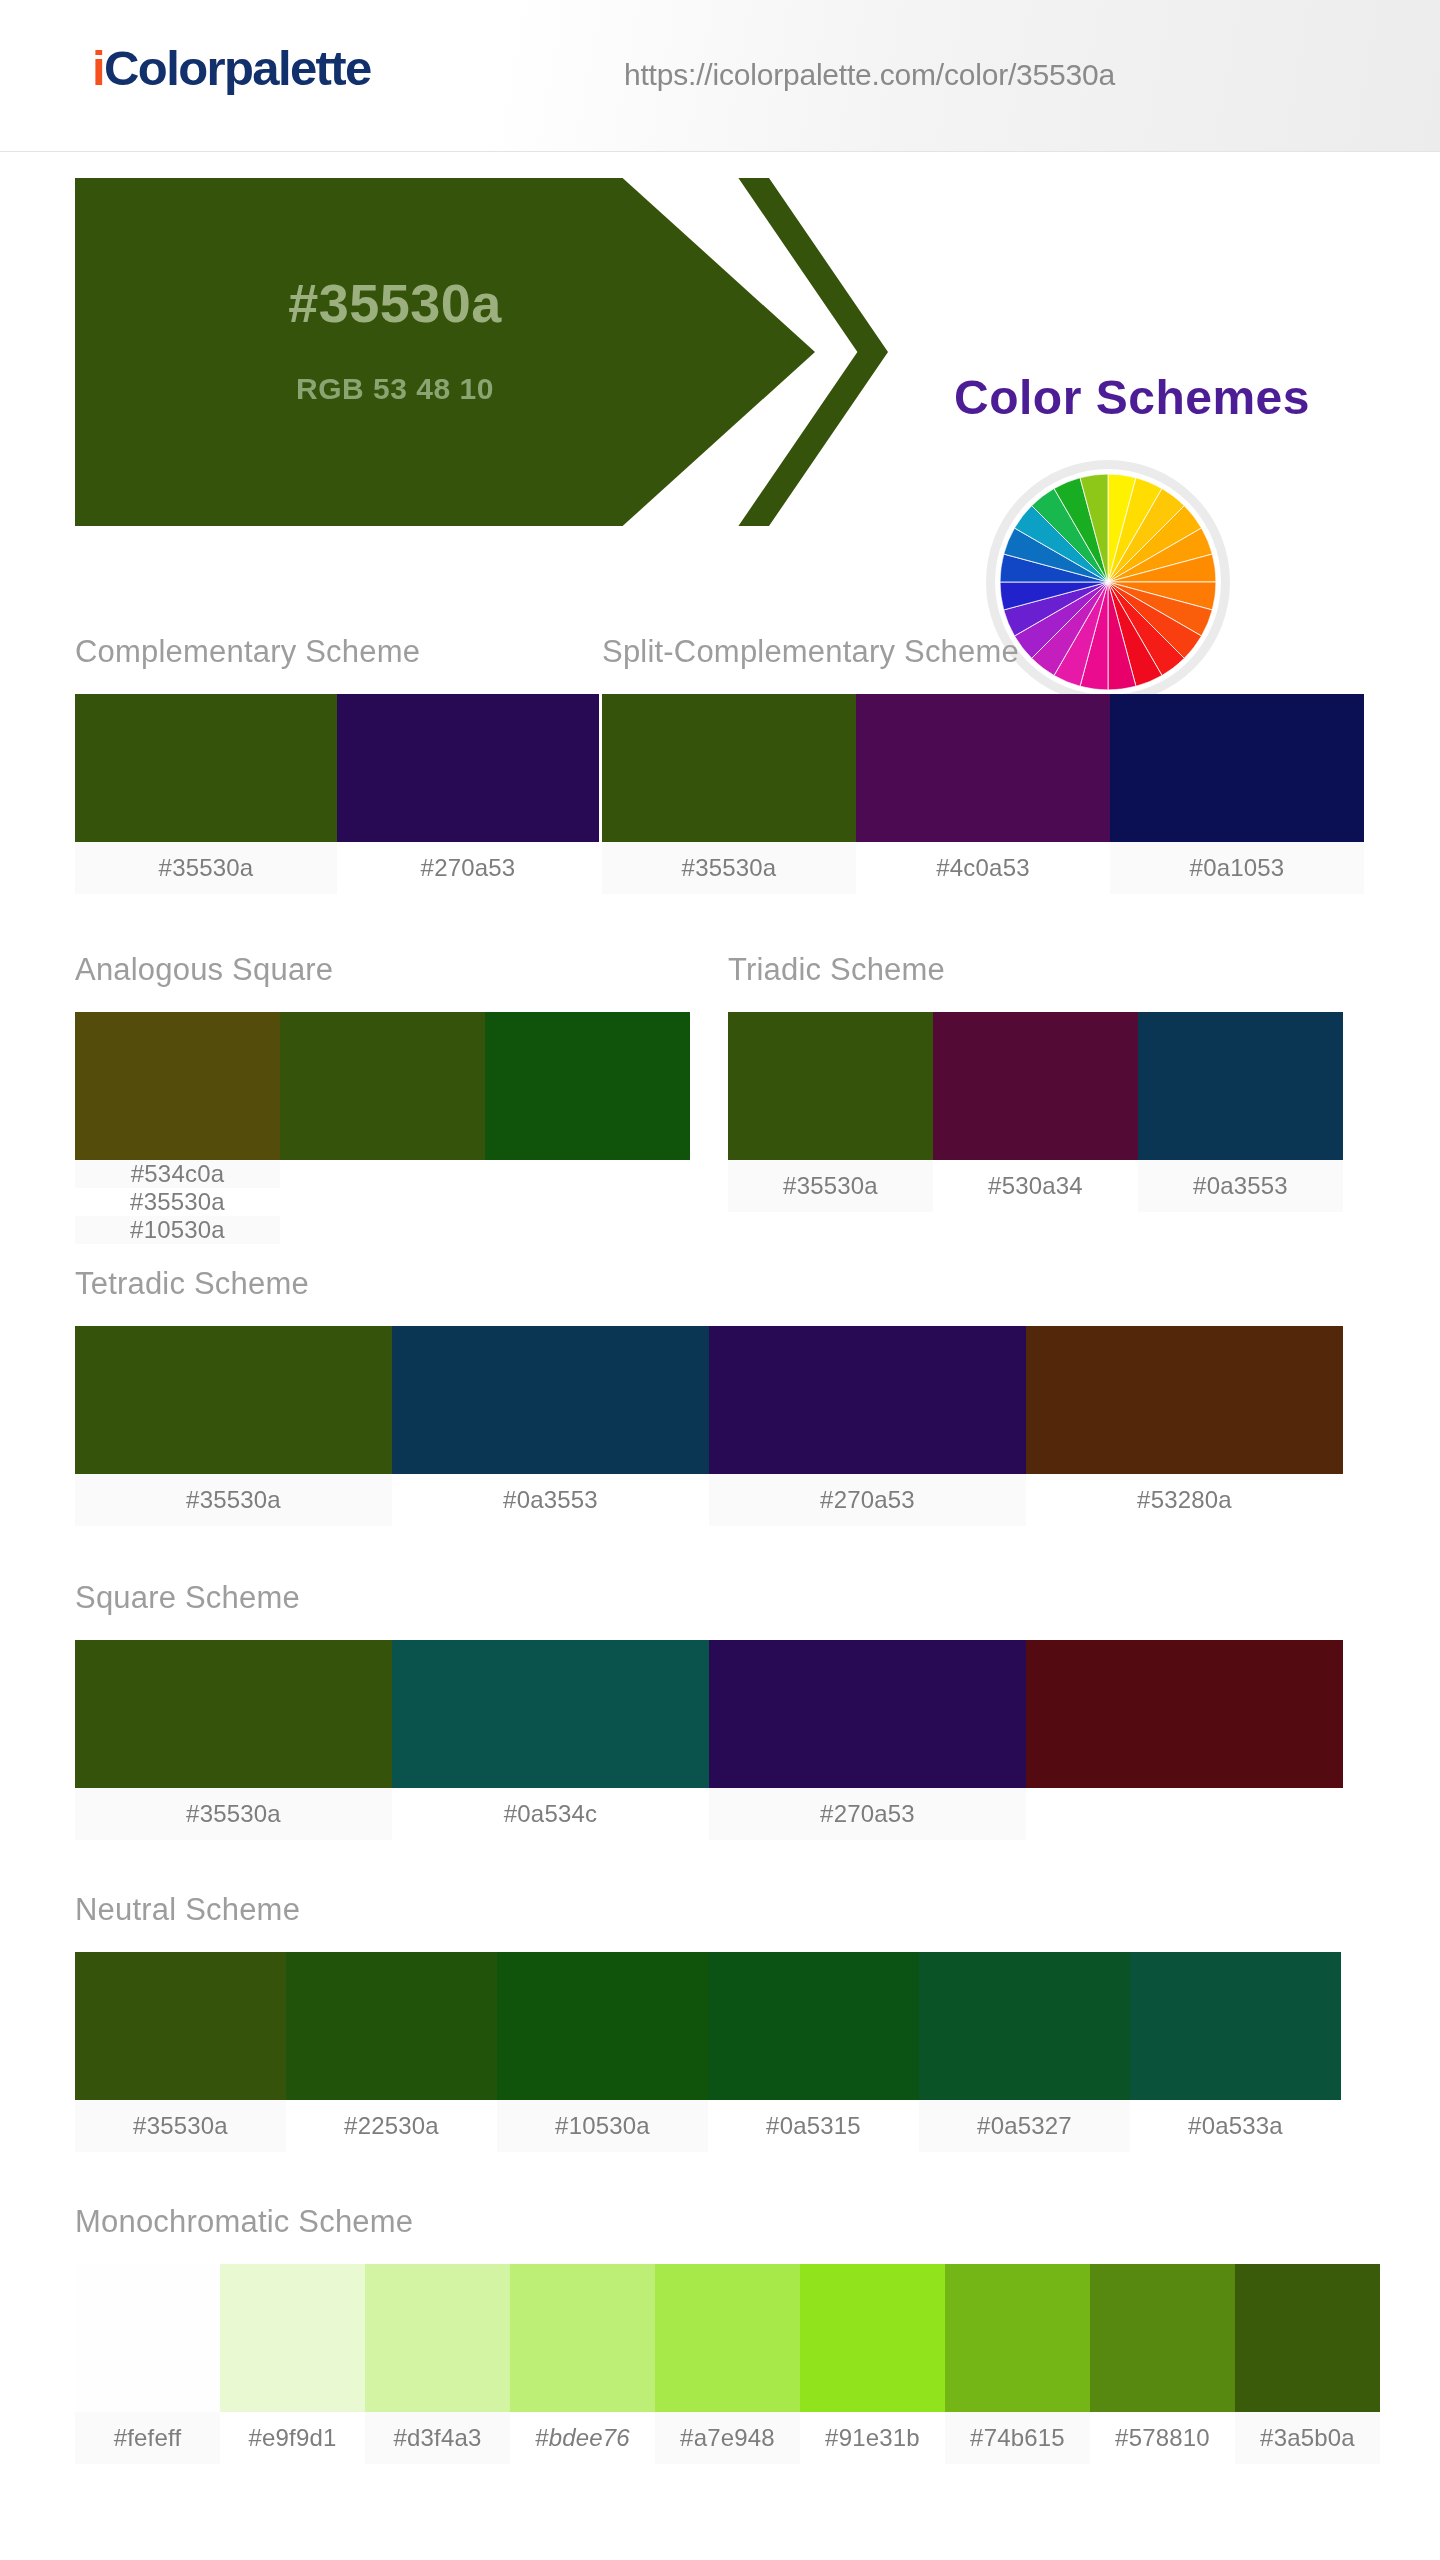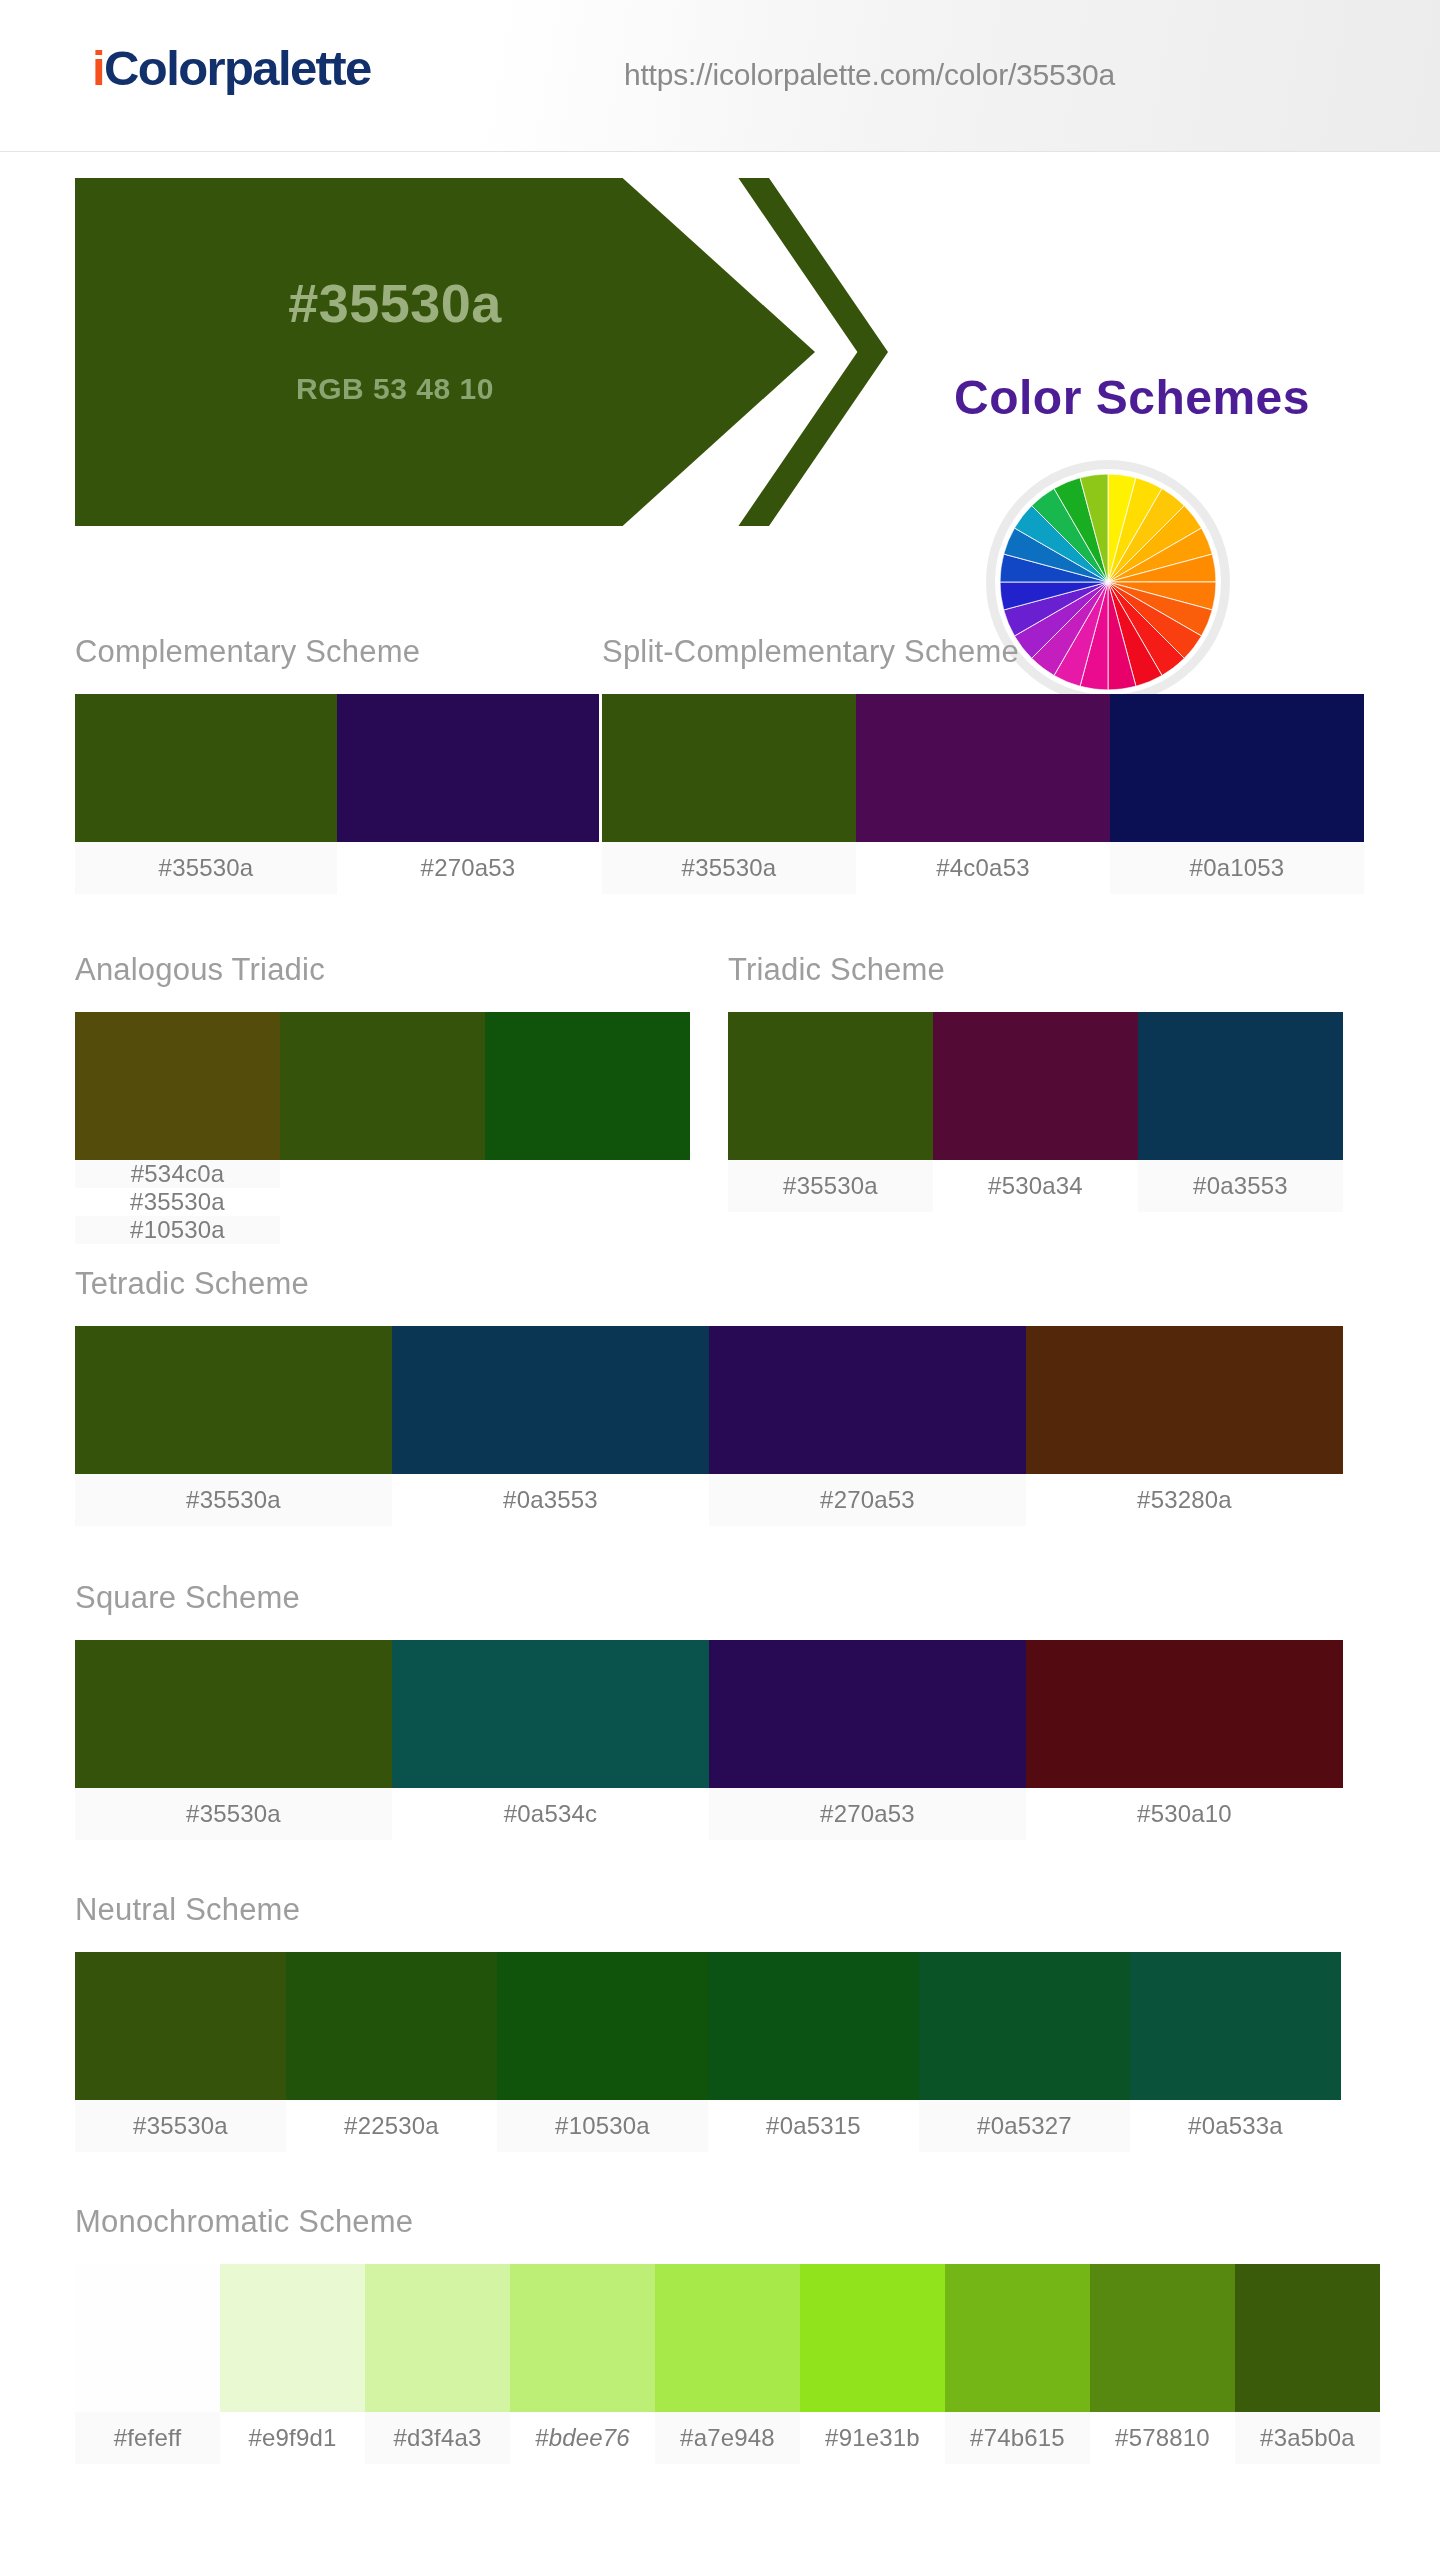--- a/index.html
+++ b/index.html
@@ -248,21 +248,21 @@
           <div class="swatch" style="width: 254px; background: rgb(76, 10, 83);"></div>
           <div class="swatch" style="width: 254px; background: rgb(10, 16, 83);"></div>
         </div>
         <div class="label-row" style="width: 763px;">
           <div class="label-cell alt" style="width: 254px;">#35530a</div>
           <div class="label-cell" style="width: 254px;">#4c0a53</div>
           <div class="label-cell alt" style="width: 254px;">#0a1053</div>
         </div>
       </div>
       <div class="scheme" id="sc-analogous" style="left: 75px; top: 954px; width: 617px;">
-        <div class="scheme-title">Analogous Triadic</div>
+        <div class="scheme-title">Analogous Square</div>
         <div class="swatch-row" style="width: 617px;">
           <div class="swatch" style="width: 205px; background: rgb(83, 76, 10);"></div>
           <div class="swatch" style="width: 205px; background: rgb(53, 83, 10);"></div>
           <div class="swatch" style="width: 205px; background: rgb(16, 83, 10);"></div>
         </div>
         <div class="label-row" style="width: 617px; flex-direction: column;">
           <div class="label-cell alt" style="width: 205px;">#534c0a</div>
           <div class="label-cell" style="width: 205px;">#35530a</div>
           <div class="label-cell alt" style="width: 205px;">#10530a</div>
         </div>
@@ -300,21 +300,20 @@
         <div class="swatch-row" style="width: 1270px;">
           <div class="swatch" style="width: 317px; background: rgb(53, 83, 10);"></div>
           <div class="swatch" style="width: 317px; background: rgb(10, 83, 76);"></div>
           <div class="swatch" style="width: 317px; background: rgb(39, 10, 83);"></div>
           <div class="swatch" style="width: 317px; background: rgb(83, 10, 16);"></div>
         </div>
         <div class="label-row" style="width: 1270px;">
           <div class="label-cell alt" style="width: 317px;">#35530a</div>
           <div class="label-cell" style="width: 317px;">#0a534c</div>
           <div class="label-cell alt" style="width: 317px;">#270a53</div>
-          <div class="label-cell" style="width: 317px;">#530a10</div>
         </div>
       </div>
       <div class="scheme" id="sc-neutral" style="left: 75px; top: 1894px; width: 1270px;">
         <div class="scheme-title">Neutral Scheme</div>
         <div class="swatch-row" style="width: 1270px;">
           <div class="swatch" style="width: 211px; background: rgb(53, 83, 10);"></div>
           <div class="swatch" style="width: 211px; background: rgb(34, 83, 10);"></div>
           <div class="swatch" style="width: 211px; background: rgb(16, 83, 10);"></div>
           <div class="swatch" style="width: 211px; background: rgb(10, 83, 21);"></div>
           <div class="swatch" style="width: 211px; background: rgb(10, 83, 39);"></div>

